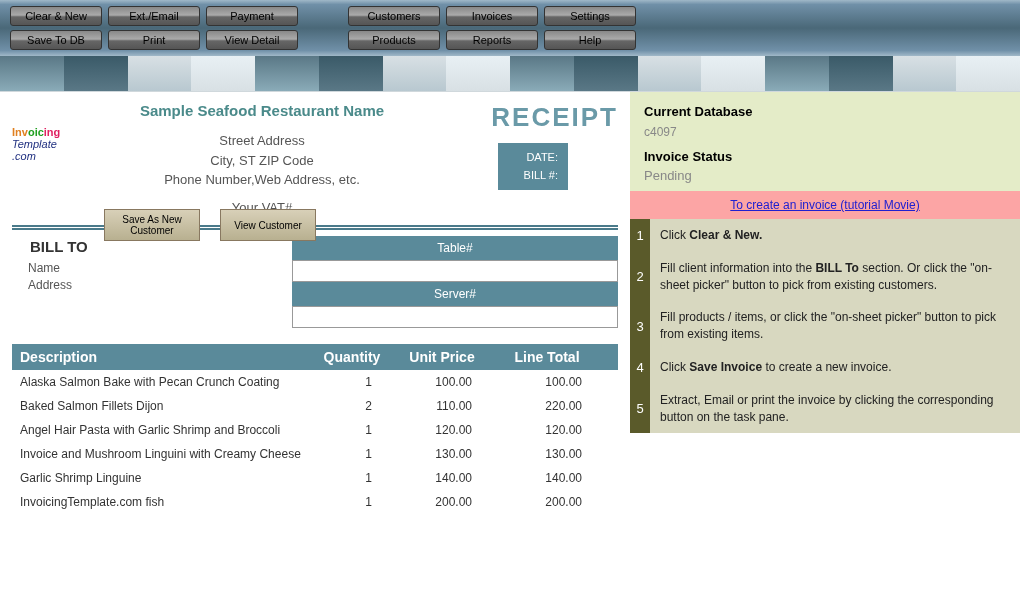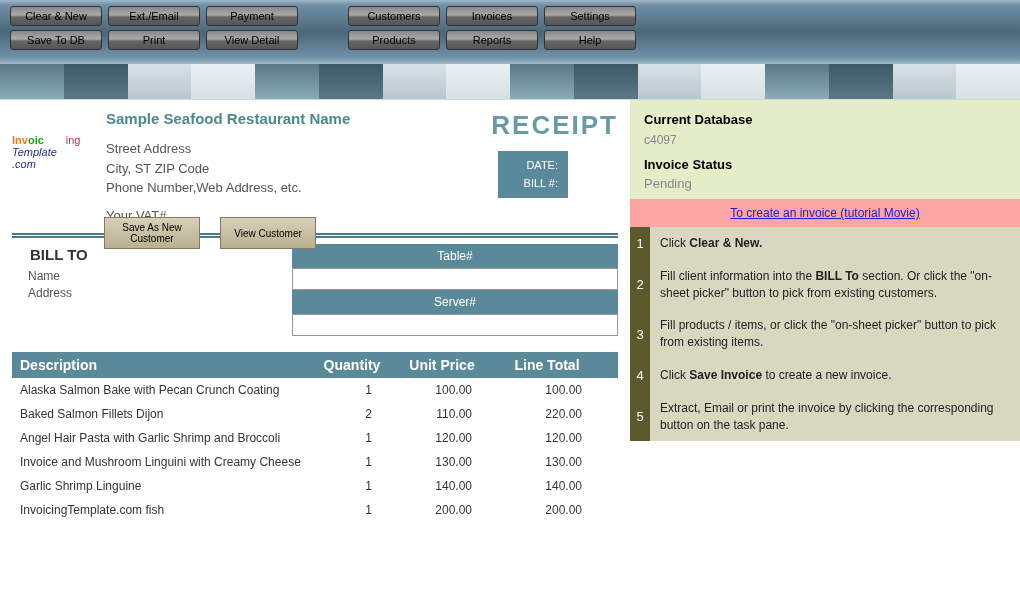--- a/index.html
+++ b/index.html
@@ -1,37 +1,37 @@
 <!DOCTYPE html>
 <html><head>
 <meta charset="utf-8">
 <style>
 * { box-sizing: border-box; margin: 0; padding: 0; }
 body { font-family: Arial, sans-serif; font-size: 12px; color: #000; background: #fff; width: 1020px; }
 .topbar { background: linear-gradient(to bottom, #a0b8c8 0%, #7090a8 8%, #4a6878 50%, #7090a8 90%, #a0b8c8 100%); padding: 6px 10px; }
 .toolbar-row { display: flex; gap: 6px; margin-bottom: 4px; }
-.toolbar-row:last-child { margin-bottom: 8px; }
+.toolbar-row:last-child { margin-bottom: 0; }
 .btn { width: 92px; height: 20px; background: linear-gradient(to bottom, #888 0%, #aaa 45%, #666 55%, #555 100%); border: 1px solid #333; color: #000; font-size: 11px; cursor: pointer; border-radius: 3px; }
 .gap { width: 38px; }
 .stripe { height: 36px; background: #f0f4f6; border-bottom: 1px solid #d0d8dc; display: flex; }
 .stripe > div { flex: 1; }
 .s1 { background: linear-gradient(to bottom, #5a7886, #8aabb8); }
 .s2 { background: linear-gradient(to bottom, #3a5a68, #5a7886); }
 .s3 { background: linear-gradient(to bottom, #d8e0e4, #b8c8d0); }
 .s4 { background: linear-gradient(to bottom, #e8f0f4, #d8e0e4); }
 .main { display: flex; }
 .left { width: 630px; padding: 10px 12px 0 12px; }
 .right { width: 390px; }
 .header-row { display: flex; align-items: flex-start; }
 .logo { width: 88px; padding-top: 24px; font-size: 11px; line-height: 1.1; }
 .logo .i1 { color: #e08020; font-weight: bold; }
 .logo .i2 { color: #20a020; font-weight: bold; }
-.logo .i3 { color: #e02060; font-weight: normal; margin-left: 22px; }
+.logo .i3 { color: #e02060; font-weight: bold; }
 .logo .t { color: #203080; font-style: italic; }
-.addr { flex: 1; padding-left: 6px; }
+.addr { flex: 1; padding-left: 6px; text-align: center; }
 .biz-name { color: #4a8a8a; font-size: 15px; font-weight: bold; margin-bottom: 12px; }
 .addr-line { color: #555; font-size: 13px; line-height: 1.5; }
 .receipt-box { width: 200px; }
 .receipt-title { color: #6a9aa8; font-size: 26px; font-weight: bold; letter-spacing: 2px; text-align: right; margin-bottom: 10px; }
 .date-box { background: #5a8a9a; color: #fff; padding: 6px 10px; width: 70px; font-size: 11px; font-weight: normal; margin-left: auto; margin-right: 50px; line-height: 1.6; text-align: right; }
 .double-line { border-top: 2px solid #4a7a8a; border-bottom: 2px solid #4a7a8a; height: 5px; margin: 8px 0 0 0; position: relative; }
 .inline-btns { position: absolute; top: -18px; left: 92px; display: flex; gap: 20px; }
 .sheet-btn { background: linear-gradient(to bottom, #d8d0b8, #b8b090); border: 1px solid #887860; font-size: 10px; padding: 4px 8px; cursor: pointer; width: 96px; height: 32px; line-height: 1.1; }
 .billto-row { display: flex; margin-top: 6px; }
 .billto-left { width: 280px; }

